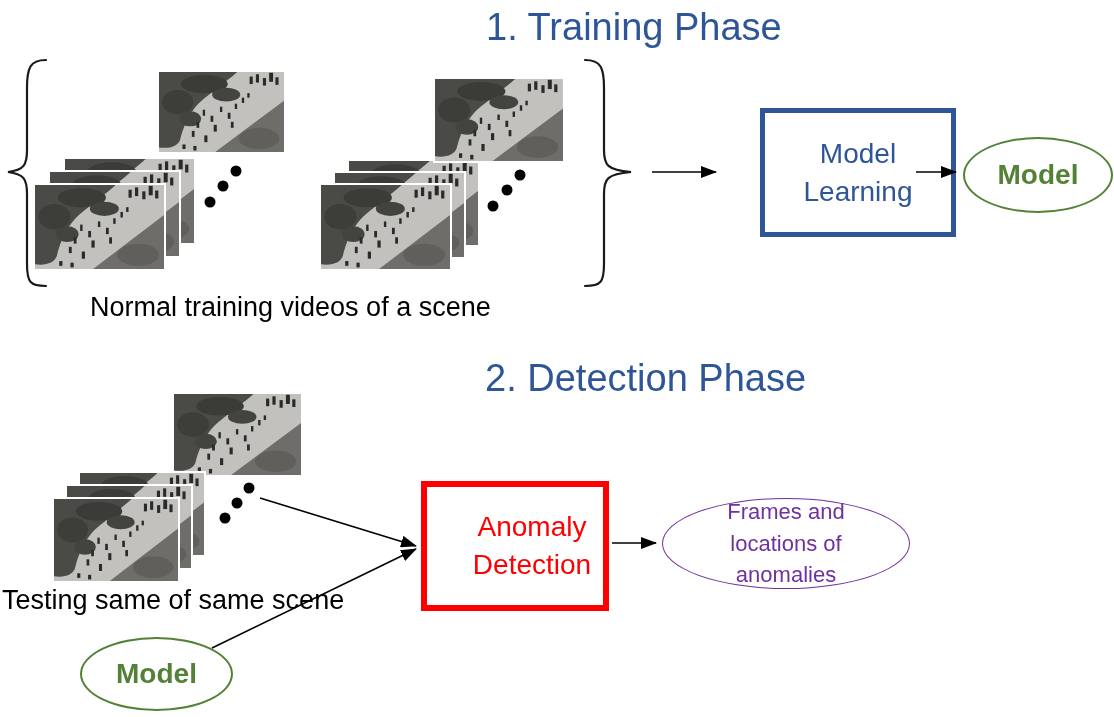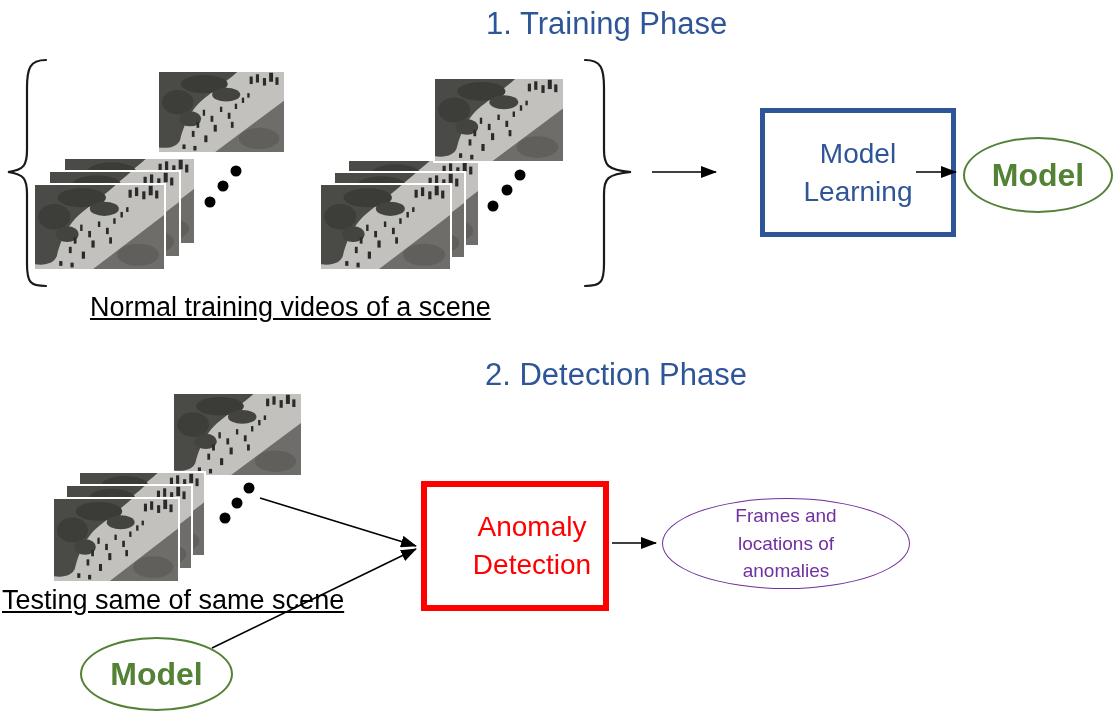--- a/index.html
+++ b/index.html
@@ -1,42 +1,42 @@
 <!DOCTYPE html>
 <html><head>
 <meta charset="utf-8">
 <style>
   html,body{margin:0;padding:0;background:#ffffff;}
   .canvas{
     position:relative;width:1114px;height:717px;background:#ffffff;overflow:hidden;
     font-family:"Liberation Sans", sans-serif;
   }
   .defs-svg{position:absolute;width:0;height:0;overflow:hidden;}
-  .title{position:absolute;color:#2E5597;font-size:31px;line-height:1.15;white-space:nowrap;}
+  .title{position:absolute;color:#2E5597;font-size:38px;line-height:1.15;white-space:nowrap;}
   .phase1-title{left:486px;top:6px;}
   .phase2-title{left:457px;top:357px;margin-left:28px;}
-  .caption{position:absolute;color:#000000;font-size:27px;line-height:1.1;white-space:nowrap;text-decoration:underline;}
+  .caption{position:absolute;color:#000000;font-size:27px;line-height:1.1;white-space:nowrap;}
   .caption1{left:90px;top:293px;}
   .caption2{left:2px;top:586px;}
   .frame{position:absolute;border:2px solid #ffffff;box-sizing:border-box;background:#bdbcba;}
   .frame svg{display:block;width:100%;height:100%;}
   .box{position:absolute;display:flex;align-items:center;justify-content:center;
        text-align:center;background:#ffffff;box-sizing:border-box;}
   .box-model-learning{left:760px;top:108px;width:196px;height:129px;border:5px solid #2E5597;}
   .box-anomaly{left:421px;top:481px;width:188px;height:130px;border:6px solid #FF0000;padding-left:34px;}
   .box-label{font-size:28px;line-height:1.35;width:160px;}
   .blue-text{color:#2E5597;}
   .red-text{color:#FF0000;}
   .ellipse{position:absolute;border-radius:50%;display:flex;align-items:center;justify-content:center;
            text-align:center;background:#ffffff;box-sizing:border-box;}
   .ellipse-model-1{left:963px;top:137px;width:150px;height:76px;border:2px solid #538135;}
   .ellipse-model-2{left:80px;top:637px;width:153px;height:74px;border:2px solid #538135;}
   .ellipse-output{left:662px;top:498px;width:248px;height:91px;border:1.5px solid #7030A0;}
-  .green-label{color:#538135;font-weight:bold;font-size:32px;}
-  .purple-label{color:#7030A0;font-size:19px;line-height:1.45;width:140px;}
+  .green-label{color:#538135;font-weight:bold;font-size:28px;}
+  .purple-label{color:#7030A0;font-size:22px;line-height:1.45;width:140px;}
   .overlay{position:absolute;left:0;top:0;z-index:5;pointer-events:none;}
   .connector{stroke:#000000;stroke-width:1.6;fill:none;}
   .brace{stroke:#1a1a1a;stroke-width:2.2;fill:none;stroke-linecap:round;}
   .dot{fill:#000000;}
 </style>
 </head>
 <body>
 
 <div class="canvas">
 

